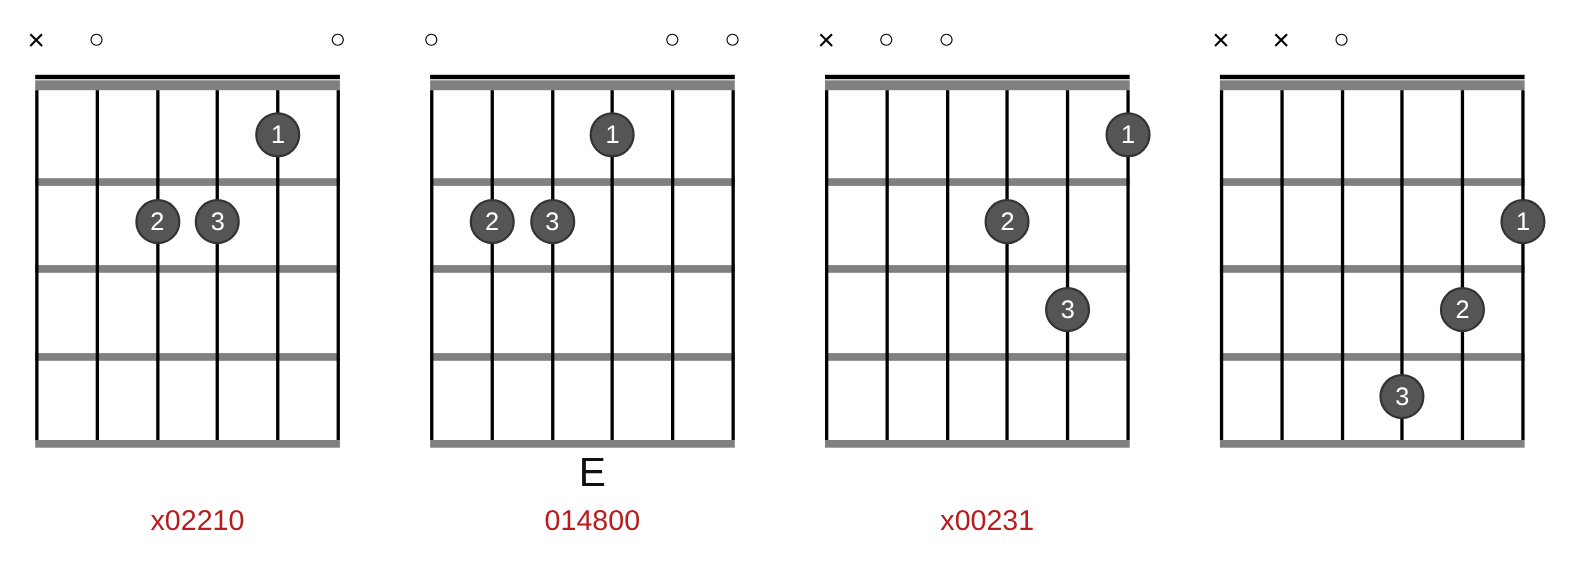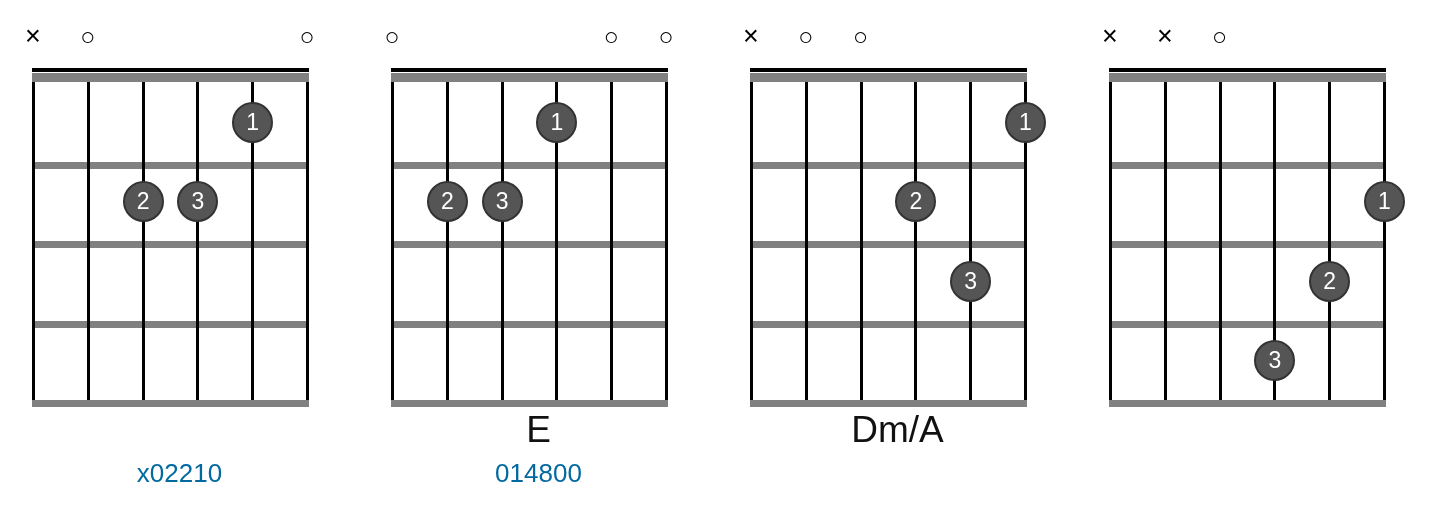--- a/index.html
+++ b/index.html
@@ -131,21 +131,21 @@
     vertical-align: super;
     line-height: 0;
   }
   .chord-frets {
     position: absolute;
     left: 0;
     top: 458px;
     width: 359px;
     text-align: center;
     font-size: 26px;
-    color: #0369a1;
+    color: #b91c1c;
     font-family: "Liberation Sans", sans-serif;
     line-height: 30px;
     white-space: nowrap;
   }
 </style>
 </head>
 <body>
 
 <div id="chord-sheet">
     <div class="chord-card">
@@ -215,21 +215,21 @@
         <div class="string" style="left: 33px;"></div>
         <div class="string" style="left: 87.8px;"></div>
         <div class="string" style="left: 142.6px;"></div>
         <div class="string" style="left: 197.4px;"></div>
         <div class="string" style="left: 252.2px;"></div>
         <div class="string" style="left: 307px;"></div>
         <div class="dot" style="left: 307px; top: 53.75px;">1</div>
         <div class="dot" style="left: 197.4px; top: 133.25px;">2</div>
         <div class="dot" style="left: 252.2px; top: 212.75px;">3</div>
       </div>
-      <div class="chord-name"><span>Dm/A</span></div>
+      <div class="chord-frets">x00231</div>
     </div>
     <div class="chord-card">
       <div class="markers-row">
         <div class="marker mute" style="left: 33px;">×</div>
         <div class="marker mute" style="left: 87.8px;">×</div>
         <div class="marker open" style="left: 142.6px;">○</div>
       </div>
       <div class="fretboard">
         <div class="nut-line" style="left: 32px; width: 277px;"></div>
         <div class="nut-bar" style="left: 32px; width: 277px;"></div>

